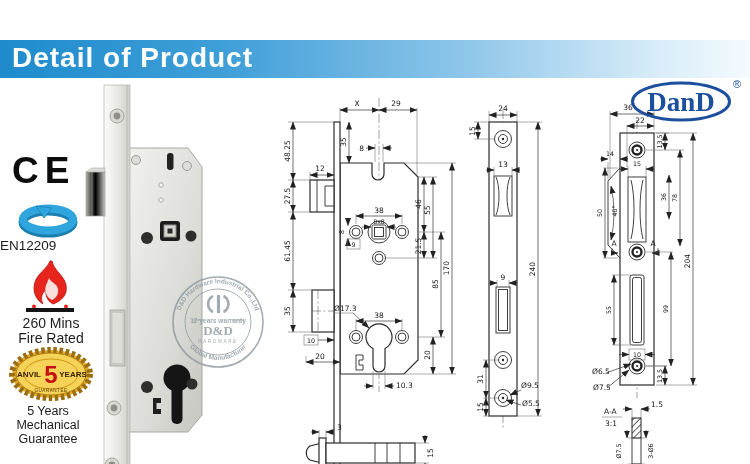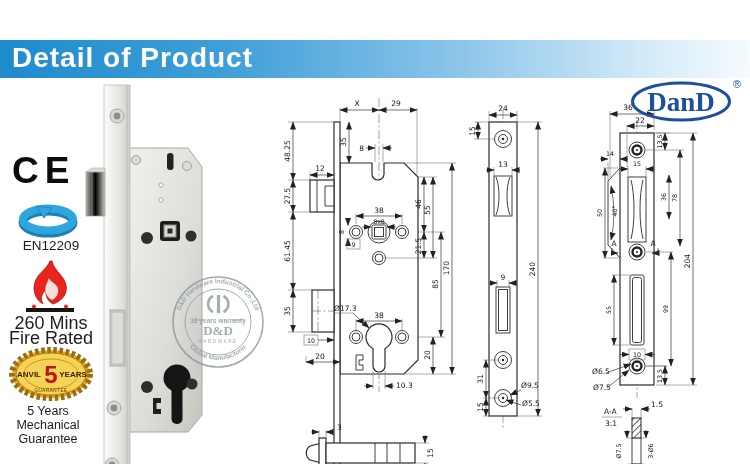--- a/index.html
+++ b/index.html
@@ -6,25 +6,25 @@
   .page{position:relative;width:750px;height:464px;background:#fff;overflow:hidden;
         font-family:"Liberation Sans",sans-serif;margin-top:40px;}
   .header{position:absolute;left:0;top:0;width:750px;height:38px;
     background:linear-gradient(90deg,#1e8bcd 0%,#3f9fd8 30%,#8ec6ea 62%,#d9edf9 88%,#f5fbfe 100%);}
   .header .title{position:absolute;left:12px;top:2px;font-size:28px;font-weight:bold;
     color:#fff;letter-spacing:1px;}
   .cert-col{position:absolute;left:0;top:38px;width:105px;height:426px;}
   .ce{position:absolute;left:12px;top:72px;font-size:37px;font-weight:bold;color:#0c0c0c;
       letter-spacing:6px;font-family:"Liberation Sans",sans-serif;}
   .en-icon{position:absolute;left:18px;top:126px;}
-  .en-label{position:absolute;left:0;top:160px;width:102px;text-align:center;
+  .en-label{position:absolute;left:0;top:160px;width:102px;text-align:left;
       font-size:13.5px;color:#1c1c1c;}
   .flame-icon{position:absolute;left:22px;top:182px;}
   .fire-label{position:absolute;left:0;top:238px;width:102px;text-align:center;
-      font-size:18px;color:#1c1c1c;line-height:15px;}
+      font-size:14px;color:#1c1c1c;line-height:15px;}
   .badge{position:absolute;left:6px;top:267px;}
   .guar-label{position:absolute;left:0;top:326px;width:96px;text-align:center;
       font-size:12.5px;color:#1c1c1c;line-height:14px;}
   .photo{position:absolute;left:84px;top:42px;}
   .stamp{position:absolute;left:170px;top:234px;opacity:0.8;}
   .drawings{position:absolute;left:270px;top:40px;}
   .logo{position:absolute;left:628px;top:36px;}
   
   .out{fill:#fff;stroke:#2b2b2b;stroke-width:1.2;}
   .thin{fill:none;stroke:#2b2b2b;stroke-width:0.9;}

